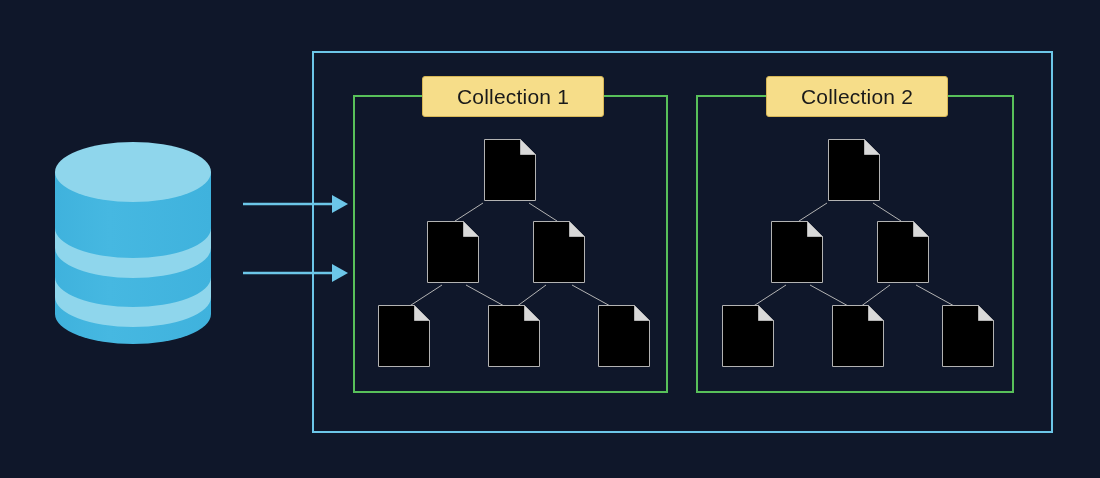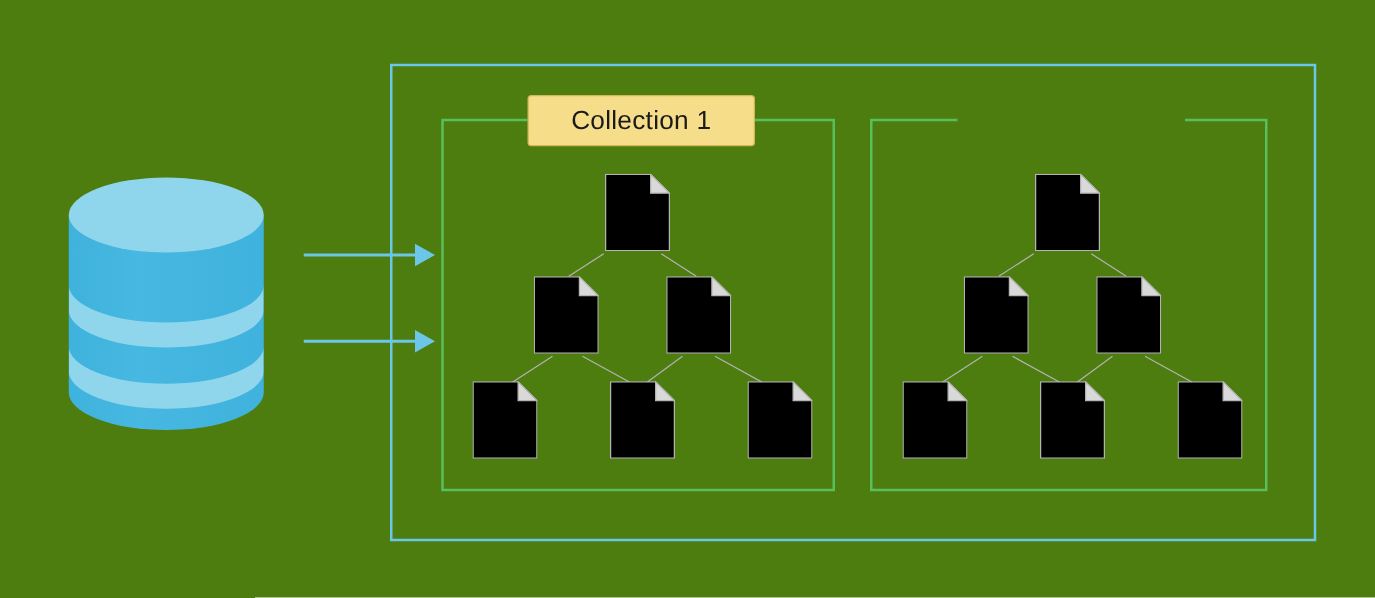--- a/index.html
+++ b/index.html
@@ -9,21 +9,21 @@
     background: #ffffff;
   }
   body {
     font-family: "Liberation Sans", sans-serif;
     -webkit-font-smoothing: antialiased;
   }
   #canvas {
     position: relative;
     width: 1100px;
     height: 478px;
-    background: #4d7c0f;
+    background: #0f172a;
     overflow: hidden;
   }
   #diagram-svg {
     position: absolute;
     left: 0;
     top: 0;
     width: 1100px;
     height: 478px;
     display: block;
   }
@@ -194,15 +194,16 @@
           <use href="#doc-sym" width="52" height="62"></use>
         </svg>
       <svg class="doc-gray" x="942" y="305" width="52" height="64">
           <use href="#doc-sym" width="52" height="62"></use>
         </svg>
     </g>
   </svg>
 
   <div class="label-layer">
     <div id="collection-label-1" class="collection-label">Collection 1</div>
+    <div id="collection-label-2" class="collection-label">Collection 2</div>
   </div>
 
 </div>
 
 </body></html>

